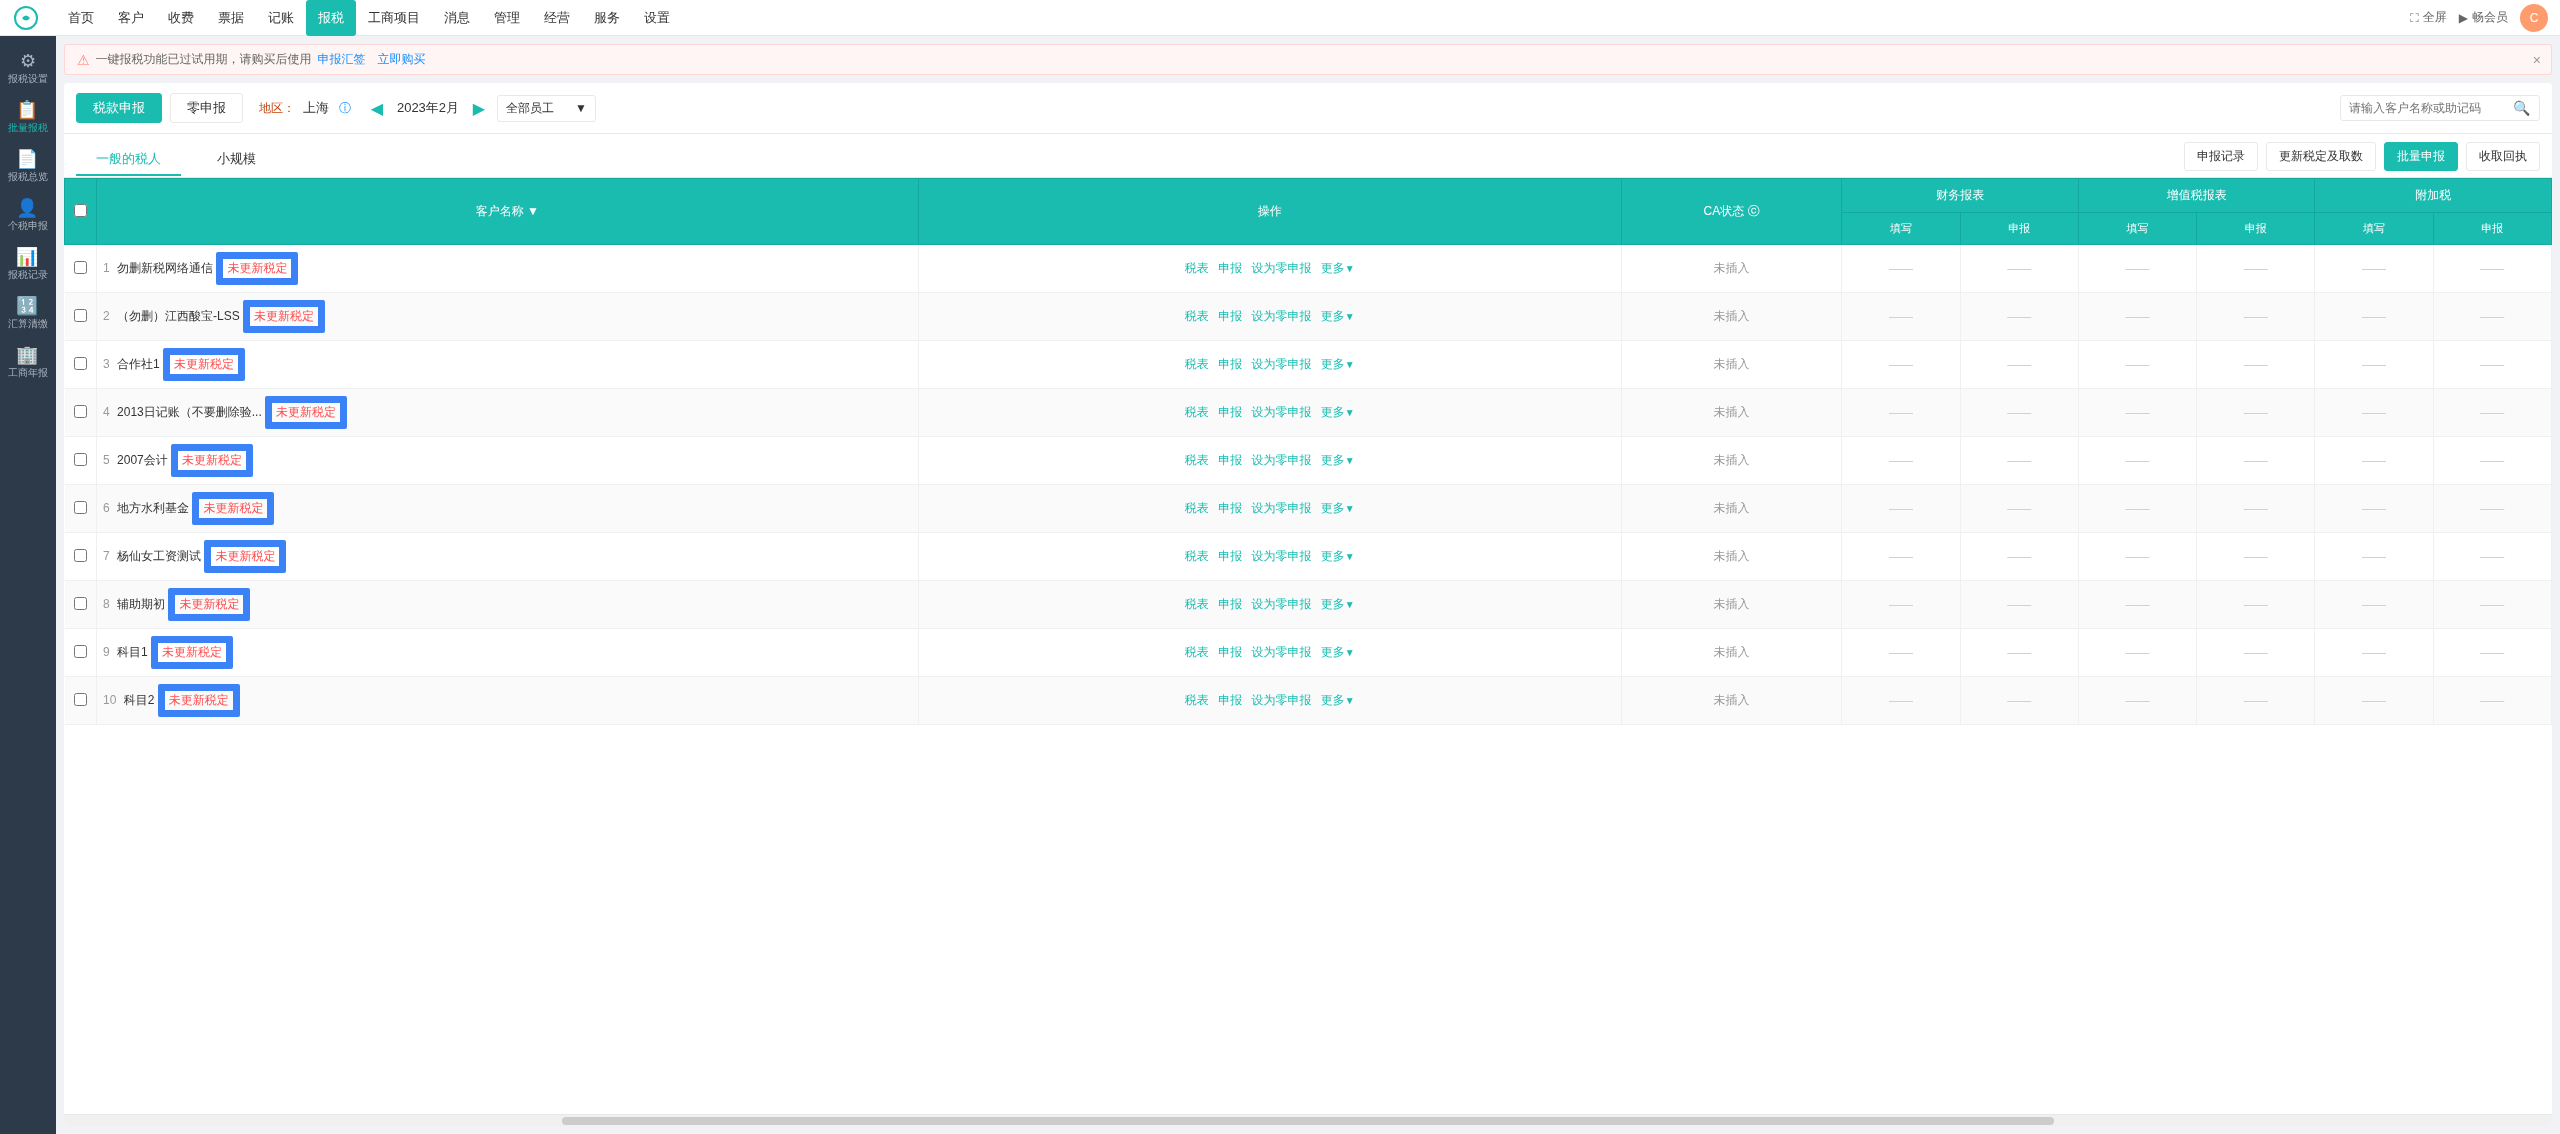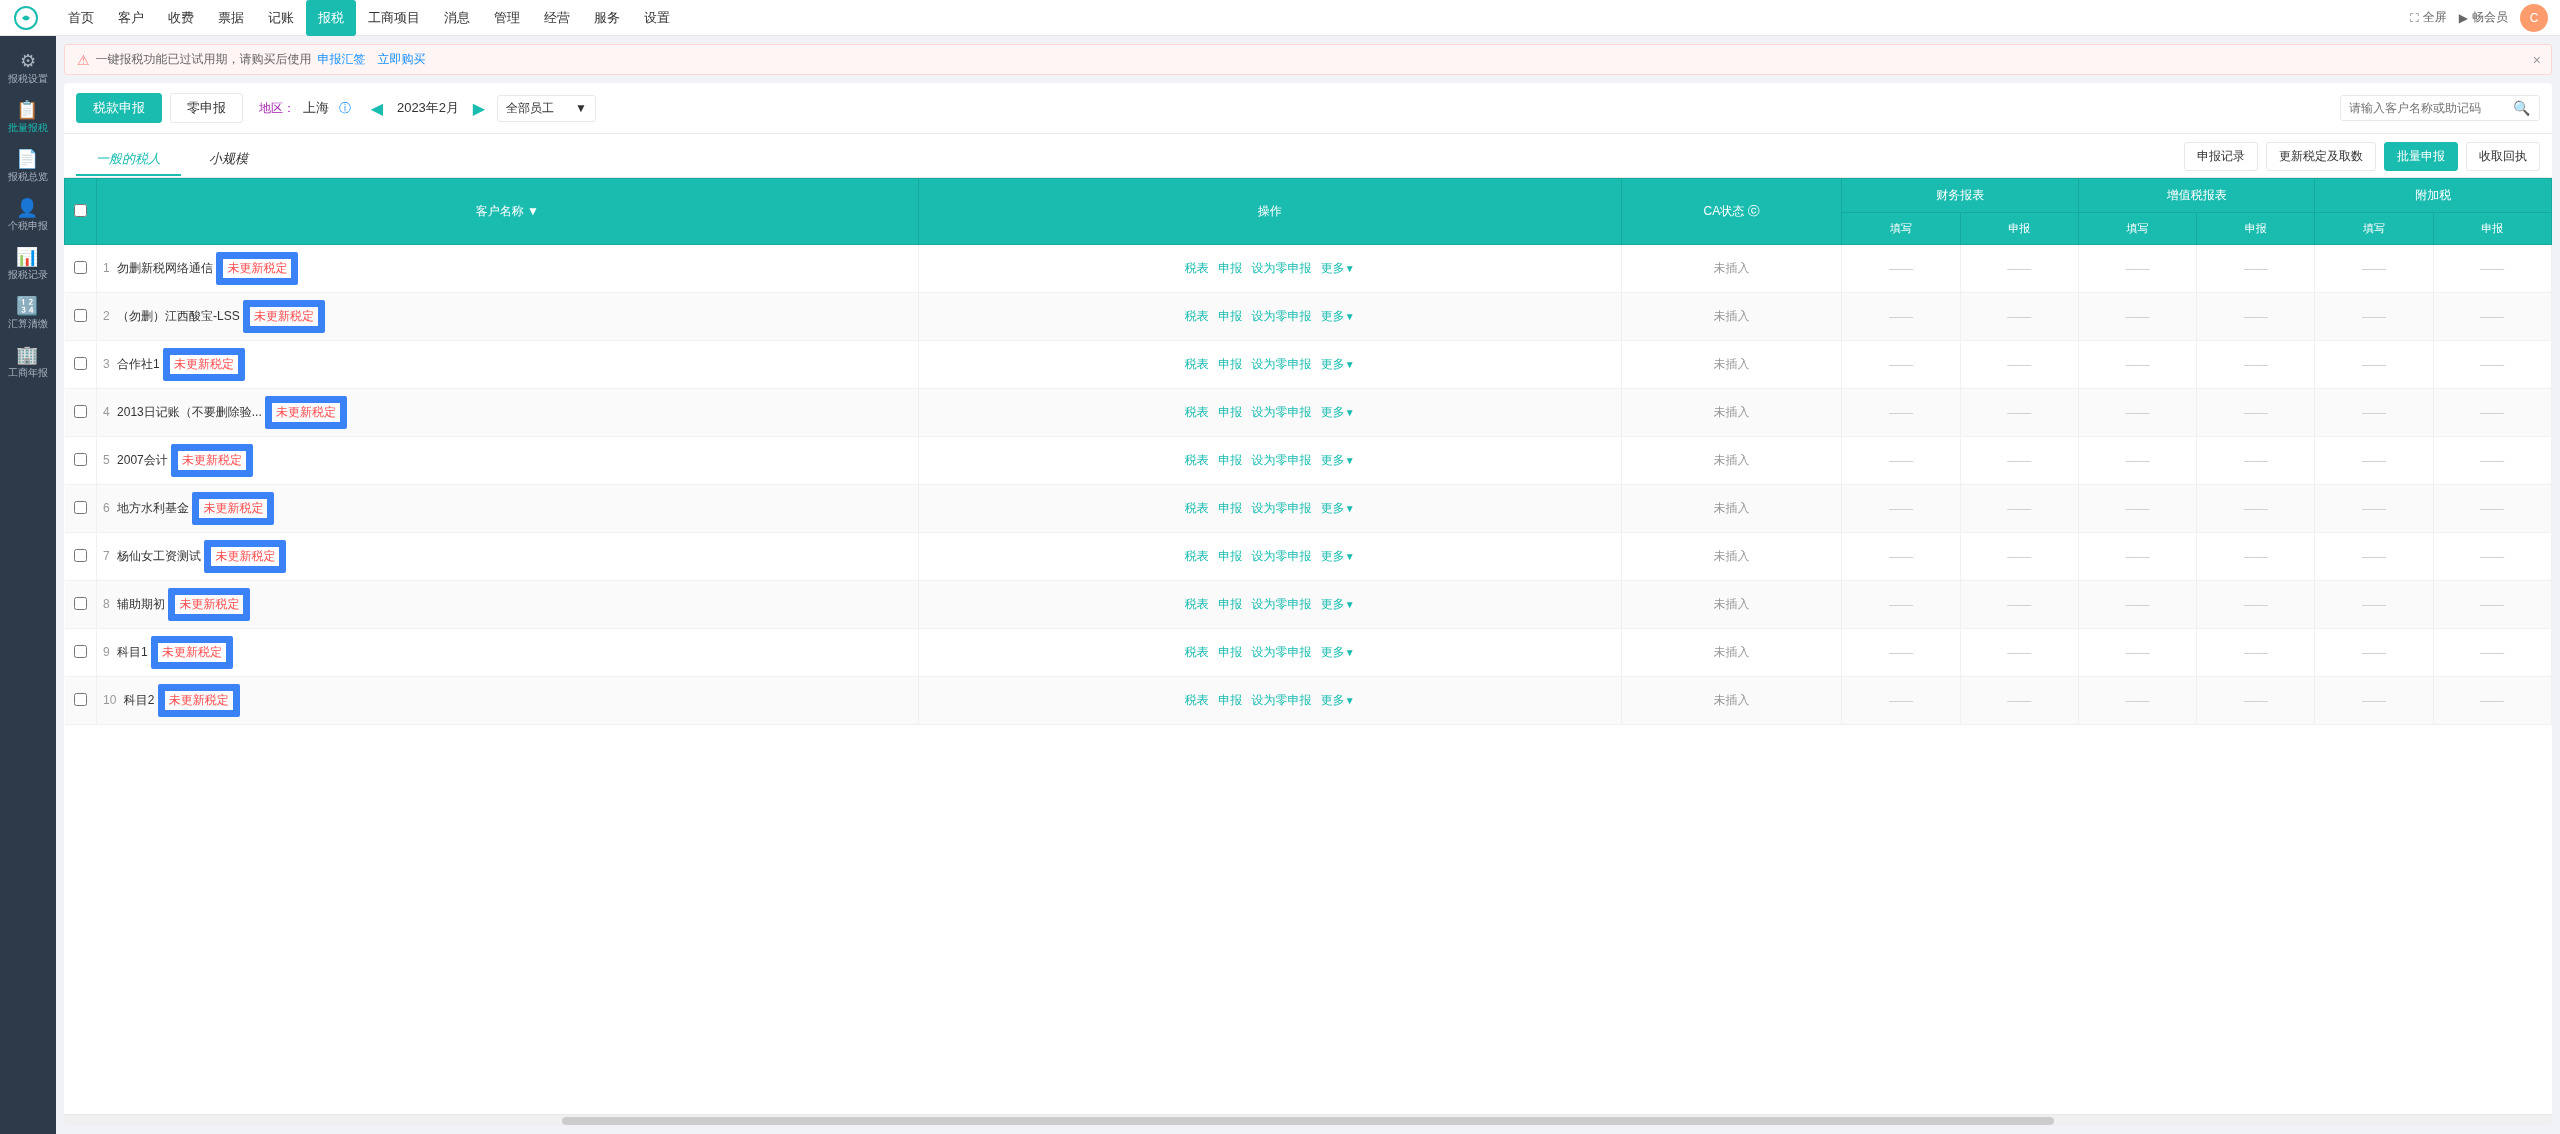--- a/index.html
+++ b/index.html
@@ -128,21 +128,21 @@
       font-size: 13px;
       background: #fff;
       color: #333;
     }
     .tab-btn.active {
       background: #1abcb0;
       color: #fff;
       border-color: #1abcb0;
     }
 
-    .region-label { font-size: 12px; color: #a21caf; margin-left: 8px; text-align: right; }
+    .region-label { font-size: 12px; color: #c2410c; margin-left: 8px; text-align: right; }
     .region-value { font-size: 13px; color: #333; }
     .info-icon { color: #1890ff; font-size: 12px; margin-left: 2px; }
 
     .period-nav {
       display: flex;
       align-items: center;
       gap: 6px;
       margin-left: 8px;
     }
     .period-nav .arrow-btn {
@@ -179,21 +179,21 @@
     .search-box .search-icon { color: #999; font-size: 14px; cursor: pointer; }
 
     
     .sub-tabs {
       padding: 8px 12px 0;
       display: flex;
       align-items: center;
       border-bottom: 1px solid #e8e8e8;
       justify-content: space-between;
     }
-    .sub-tabs-left { display: flex; gap: 8px; font-style: italic; }
+    .sub-tabs-left { display: flex; gap: 16px; }
     .sub-tab {
       padding: 6px 20px;
       cursor: pointer;
       font-size: 13px;
       color: #333;
       border-bottom: 2px solid transparent;
     }
     .sub-tab.active {
       color: #1abcb0;
       border-bottom-color: #1abcb0;

